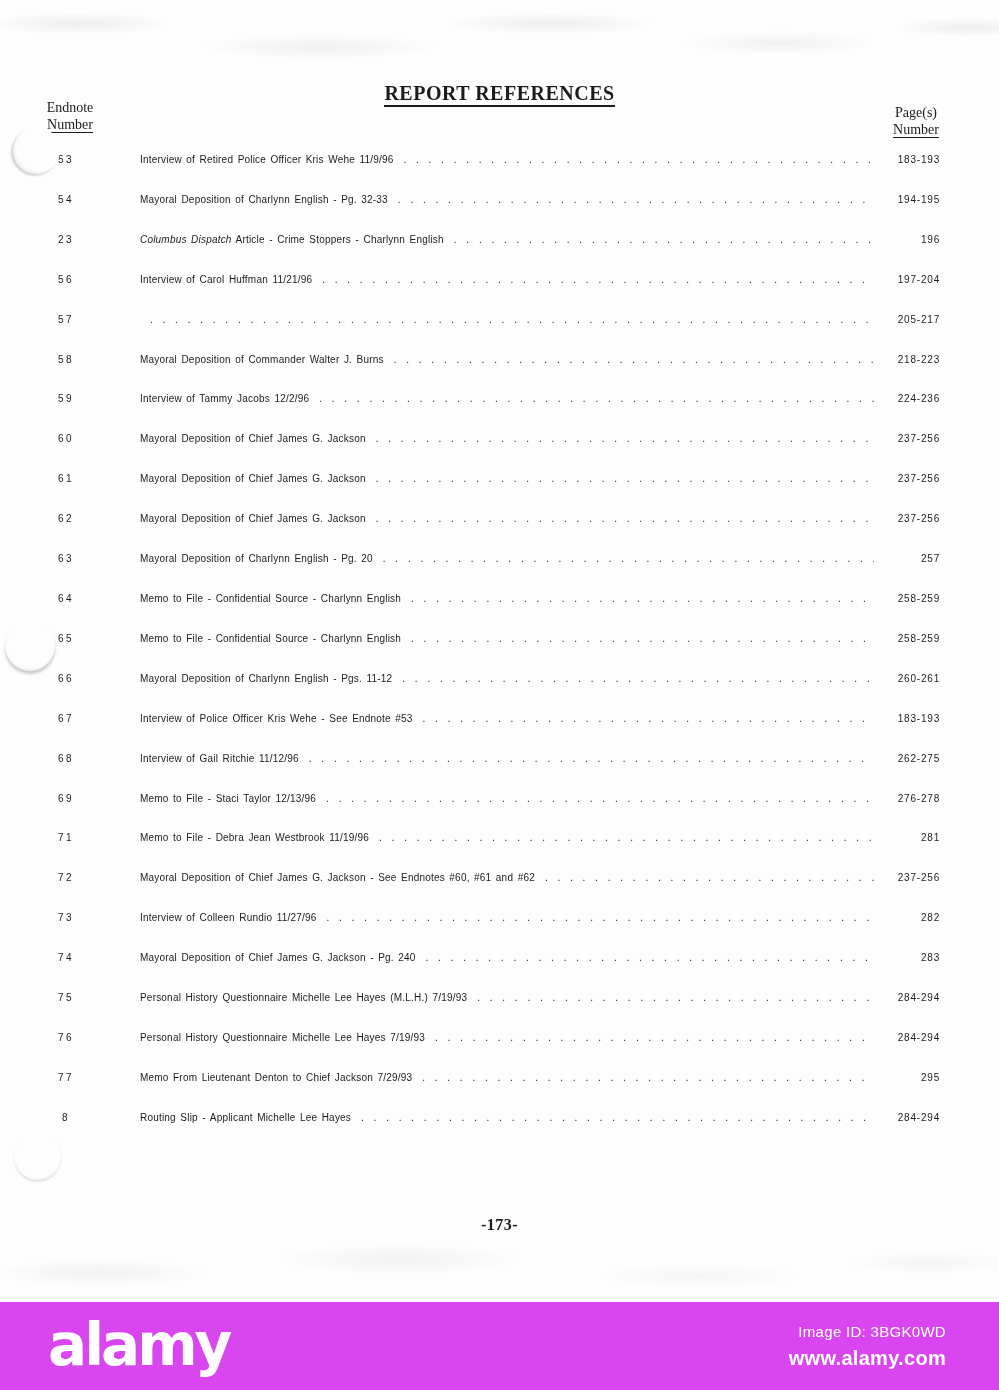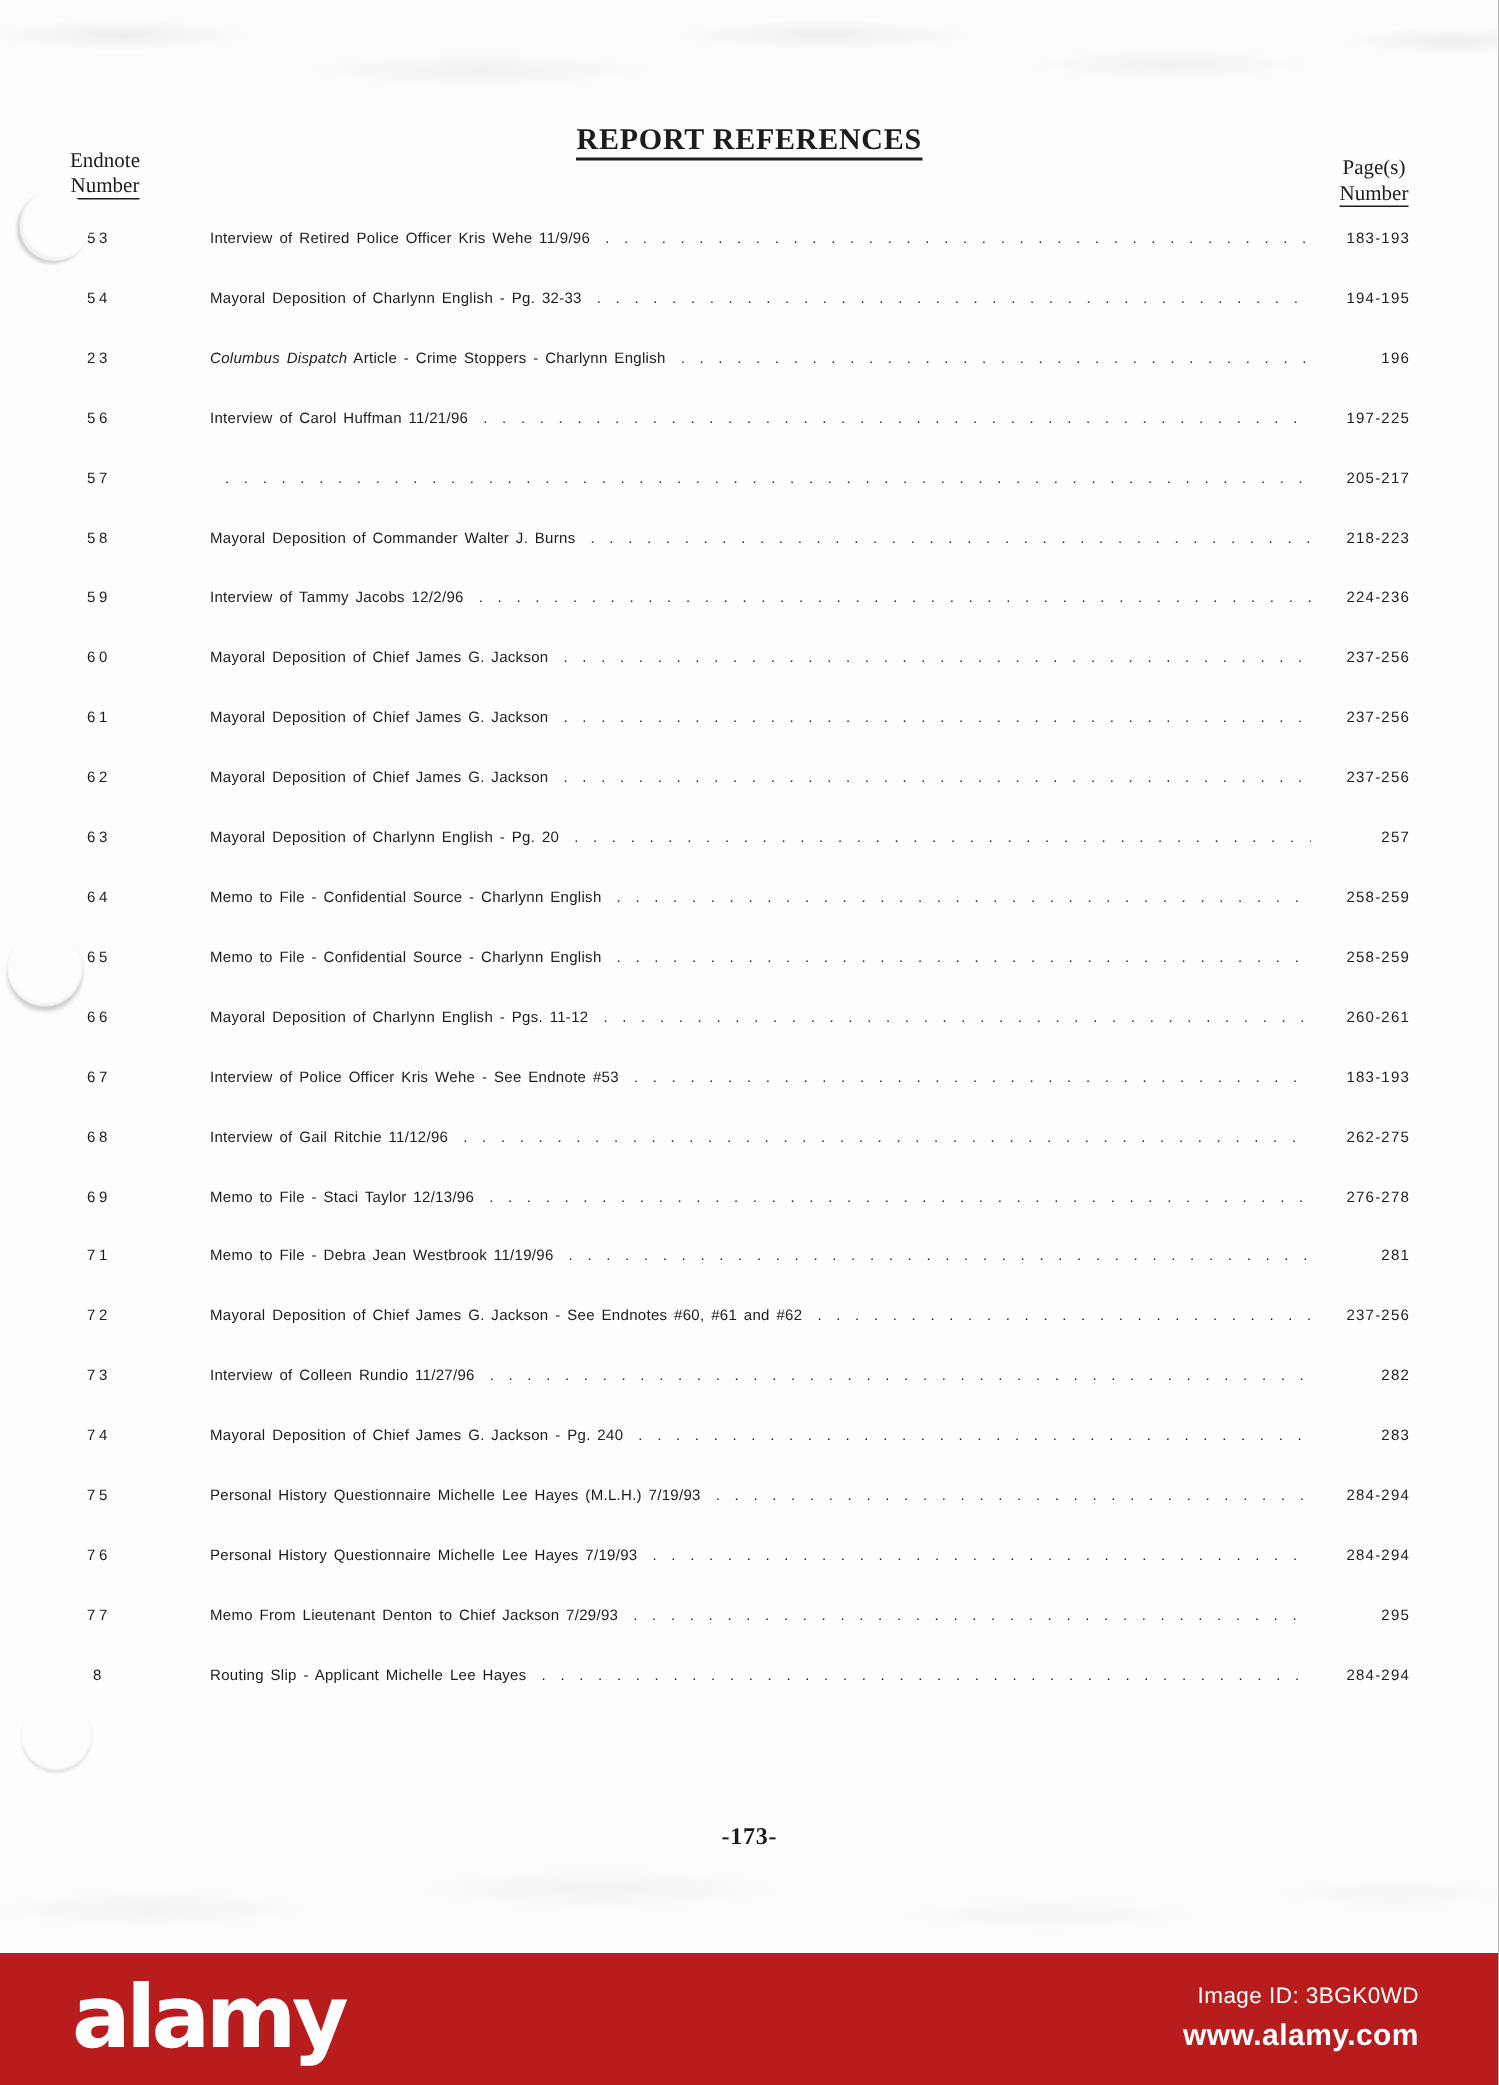--- a/index.html
+++ b/index.html
@@ -57,21 +57,21 @@
     position:absolute;top:1216px;left:0;width:100%;text-align:center;
     font-family:"Liberation Serif",serif;font-weight:bold;font-size:16px;letter-spacing:.5px;
   }
   .hole{position:absolute;background:#fdfdfd;border-radius:50%;z-index:2;}
   .hole-1{left:13px;top:127px;width:47px;height:47px;
     box-shadow:-2px 2px 2px rgba(0,0,0,.16), inset 2px -2px 2px rgba(0,0,0,.05);}
   .hole-2{left:5px;top:621px;width:50px;height:50px;
     box-shadow:0 3px 3px rgba(0,0,0,.20), inset 0 -2px 2px rgba(0,0,0,.05);}
   .hole-3{left:14px;top:1133px;width:47px;height:47px;
     box-shadow:0 2px 2px rgba(0,0,0,.10), inset 0 -1px 2px rgba(0,0,0,.04);}
-  .bar{position:absolute;left:0;top:1302px;width:999px;height:88px;background:#b91c1c;color:#fff;}
+  .bar{position:absolute;left:0;top:1302px;width:999px;height:88px;background:#d946ef;color:#fff;}
   .logo{
     position:absolute;left:48px;top:50%;transform:translateY(-52%);
     font-family:"DejaVu Sans",sans-serif;font-weight:bold;font-size:58px;
     letter-spacing:-3px;line-height:1;
   }
   .bar-right{position:absolute;right:53px;top:50%;transform:translateY(-50%);text-align:right;}
   .image-id{font-size:15px;margin-bottom:7px;letter-spacing:.3px;}
   .url{font-size:20px;font-weight:bold;letter-spacing:.3px;}
 </style>
 </head>
@@ -110,21 +110,21 @@
       <div class="row">
         <span class="num">23</span>
         <span class="desc"><i>Columbus Dispatch</i> <span>Article - Crime Stoppers - Charlynn English</span></span>
         <span class="leader"></span>
         <span class="pages">196</span>
       </div>
       <div class="row">
         <span class="num">56</span>
         <span class="desc">Interview of Carol Huffman 11/21/96</span>
         <span class="leader"></span>
-        <span class="pages">197-225</span>
+        <span class="pages">197-204</span>
       </div>
       <div class="row">
         <span class="num">57</span>
         <span class="leader"></span>
         <span class="pages">205-217</span>
       </div>
       <div class="row">
         <span class="num">58</span>
         <span class="desc">Mayoral Deposition of Commander Walter J. Burns</span>
         <span class="leader"></span>

